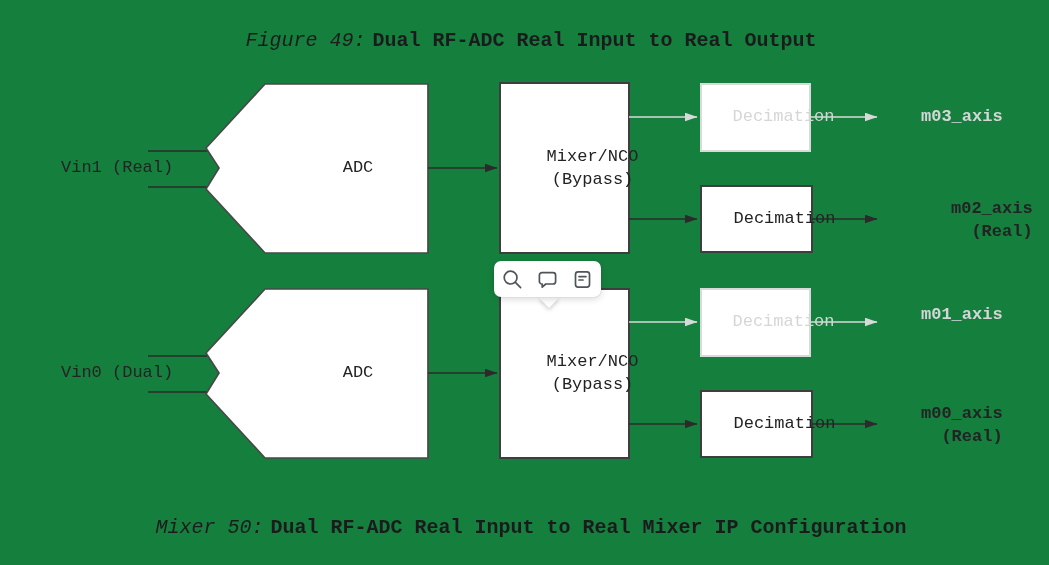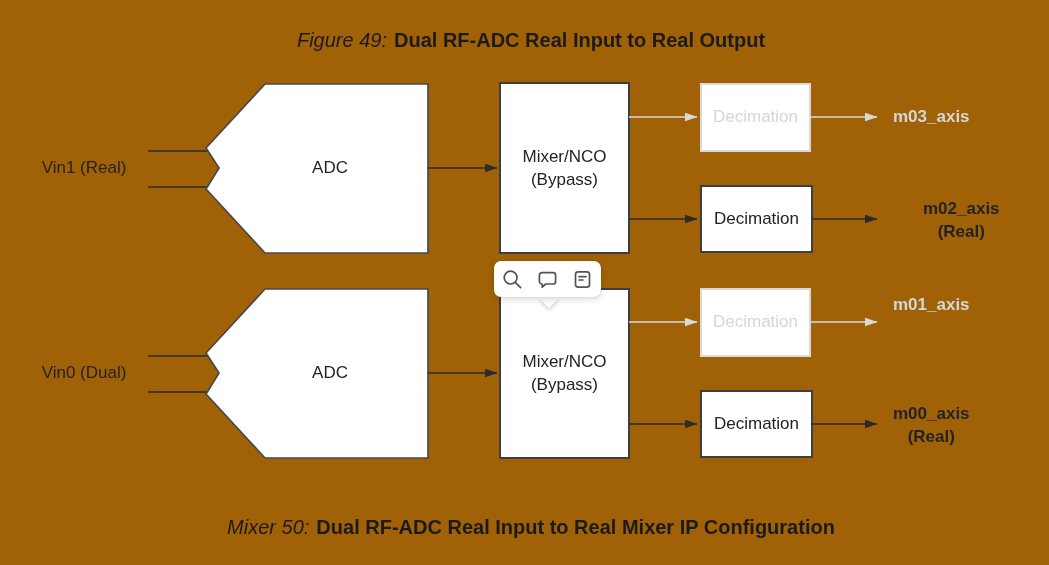--- a/index.html
+++ b/index.html
@@ -1,20 +1,20 @@
 <!DOCTYPE html>
 <html><head>
 <meta charset="utf-8">
 <style>
   html,body{margin:0;padding:0;background:#ffffff;}
   #page{
     position:relative;
     width:1049px;height:565px;
-    background:#a16207;
-    font-family:Liberation Sans, sans-serif;
+    background:#15803d;
+    font-family:Liberation Mono, monospace;
     overflow:hidden;
   }
   
   .caption{
     position:absolute;left:0;width:1062px;
     text-align:center;
     font-size:20px;color:#1b1b1d;
     white-space:nowrap;
   }
   .caption .prefix{font-style:italic;font-weight:500;margin-right:7px;}
@@ -22,24 +22,24 @@
   #caption-top{top:29px;}
   #caption-bottom{top:516px;}
 
   
   #shapes{position:absolute;left:0;top:0;z-index:1;}
 
   
   .lbl{
     position:absolute;z-index:2;
     font-size:17px;color:#232325;
-    text-align:center;line-height:22px;white-space:nowrap;
+    text-align:center;line-height:22px;white-space:nowrap;margin-left:28px;
   }
   .lbl.two{line-height:23px;}
-  .port{font-weight:600;text-align:center;}
+  .port{font-weight:600;text-align:right;}
   .faded-txt{color:#d4d6d7;}
 
   
   #popup-caret{
     position:absolute;left:542px;top:291px;width:14px;height:14px;
     background:#ffffff;transform:rotate(45deg);
     box-shadow:2px 2px 4px rgba(0,0,0,.16);
     z-index:5;
   }
   #popup{
@@ -117,21 +117,21 @@
     <div>(Real)</div>
   </div>
 
   <div class="lbl" style="left:33px;top:362px;width:102px;">Vin0 (Dual)</div>
   <div class="lbl" style="left:246px;top:362px;width:168px;">ADC</div>
   <div class="lbl two" style="left:500px;top:350px;width:129px;">
     <div>Mixer/NCO</div>
     <div>(Bypass)</div>
   </div>
   <div class="lbl faded-txt" style="left:701px;top:311px;width:109px;">Decimation</div>
-  <div class="lbl port faded-txt" style="left:893px;top:294px;">m01_axis</div>
+  <div class="lbl port faded-txt" style="left:893px;top:304px;">m01_axis</div>
   <div class="lbl" style="left:701px;top:413px;width:111px;">Decimation</div>
   <div class="lbl two port" style="left:893px;top:402px;">
     <div>m00_axis</div>
     <div>(Real)</div>
   </div>
 
   <div id="popup-caret"></div>
   <div id="popup">
     <button class="tool-btn" type="button">
       <svg width="21" height="21" viewBox="0 0 21 21">

